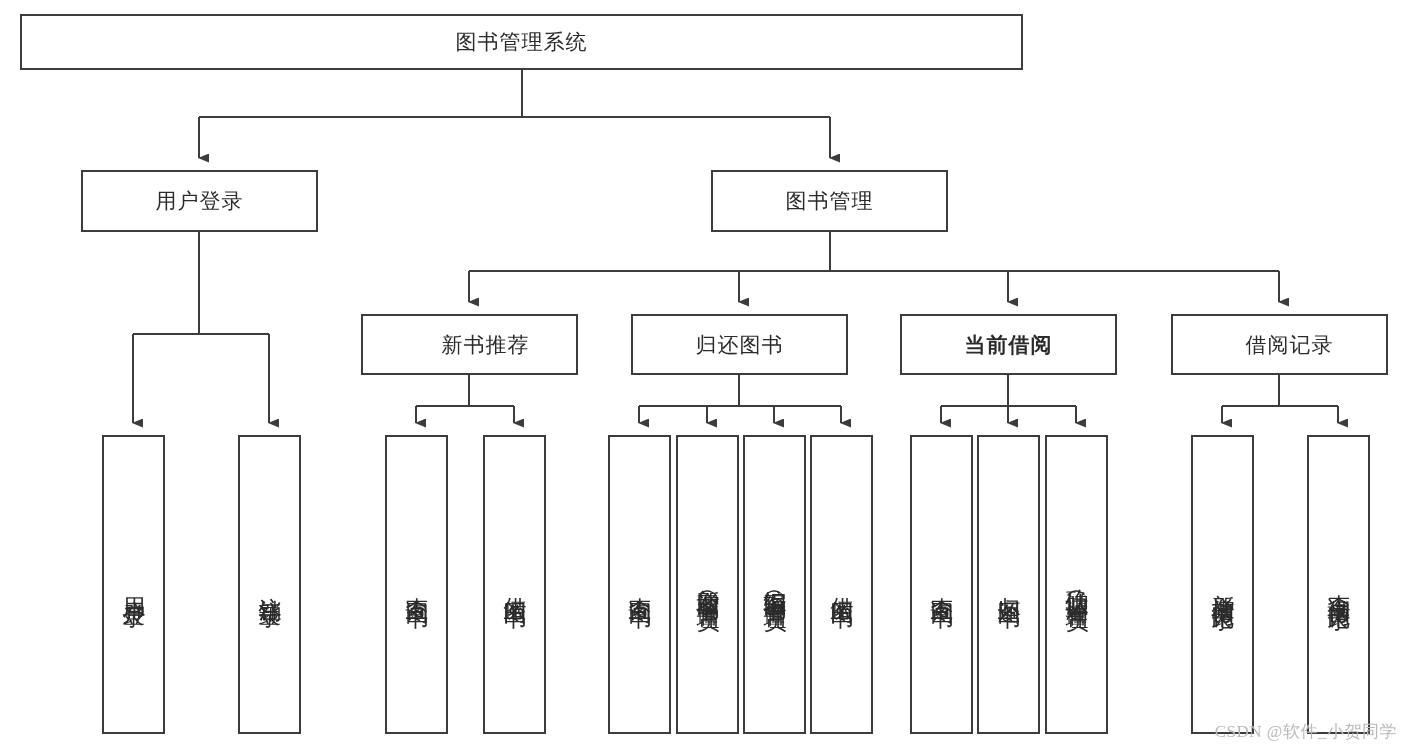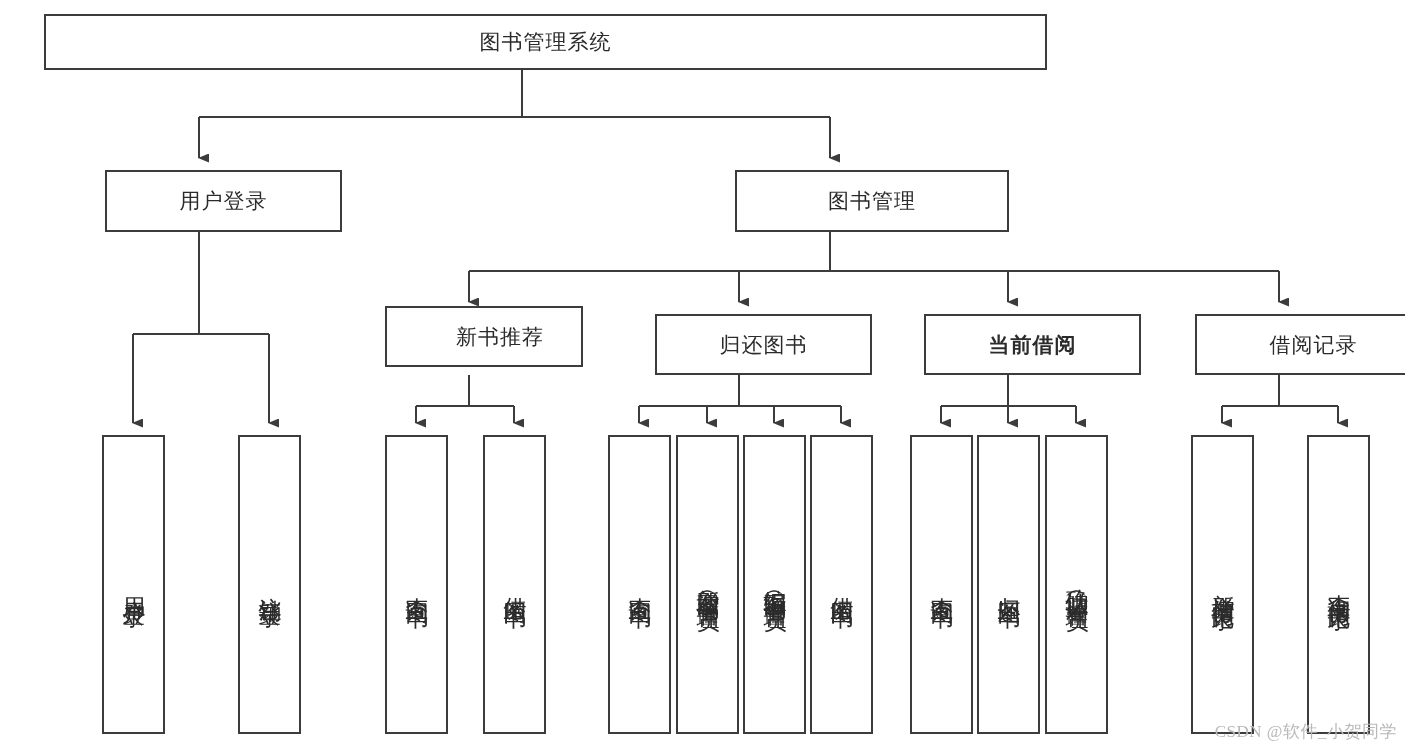--- a/index.html
+++ b/index.html
@@ -13,21 +13,20 @@
   svg{position:absolute;top:0;left:0;}
 
   .nodeBox{
     position:absolute;
     box-sizing:border-box;
     background:#ffffff;
     border:2px solid #3c3c3c;
     display:flex;
     align-items:center;
     justify-content:center;
-    margin-left:24px;
   }
   .nodeLabel{
     color:#2b2b2b;
     font-size:21px;
     line-height:1.1;
     letter-spacing:1px;
     white-space:nowrap;
     user-select:none;
   }
   .leafBox{
@@ -118,25 +117,25 @@
     </g>
   </svg>
 
   <div class="nodeBox" style="left:20px;top:14px;width:1003px;height:56px;">
     <span class="nodeLabel">图书管理系统</span>
   </div>
 
   <div class="nodeBox" style="left:81px;top:170px;width:237px;height:62px;">
     <span class="nodeLabel">用户登录</span>
   </div>
-  <div class="nodeBox" style="left:711px;top:170px;width:274px;height:62px;text-align:center;">
+  <div class="nodeBox" style="left:711px;top:170px;width:237px;height:62px;text-align:center;">
     <span class="nodeLabel">图书管理</span>
   </div>
 
-  <div class="nodeBox" style="left:361px;top:306px;width:198px;height:61px;padding-left:32px;">
+  <div class="nodeBox" style="left:361px;top:314px;width:217px;height:61px;padding-left:32px;">
     <span class="nodeLabel">新书推荐</span>
   </div>
   <div class="nodeBox" style="left:631px;top:314px;width:217px;height:61px;">
     <span class="nodeLabel">归还图书</span>
   </div>
   <div class="nodeBox" style="left:900px;top:314px;width:217px;height:61px;font-weight:bold;">
     <span class="nodeLabel">当前借阅</span>
   </div>
   <div class="nodeBox" style="left:1171px;top:314px;width:217px;height:61px;padding-left:20px;">
     <span class="nodeLabel">借阅记录</span>

